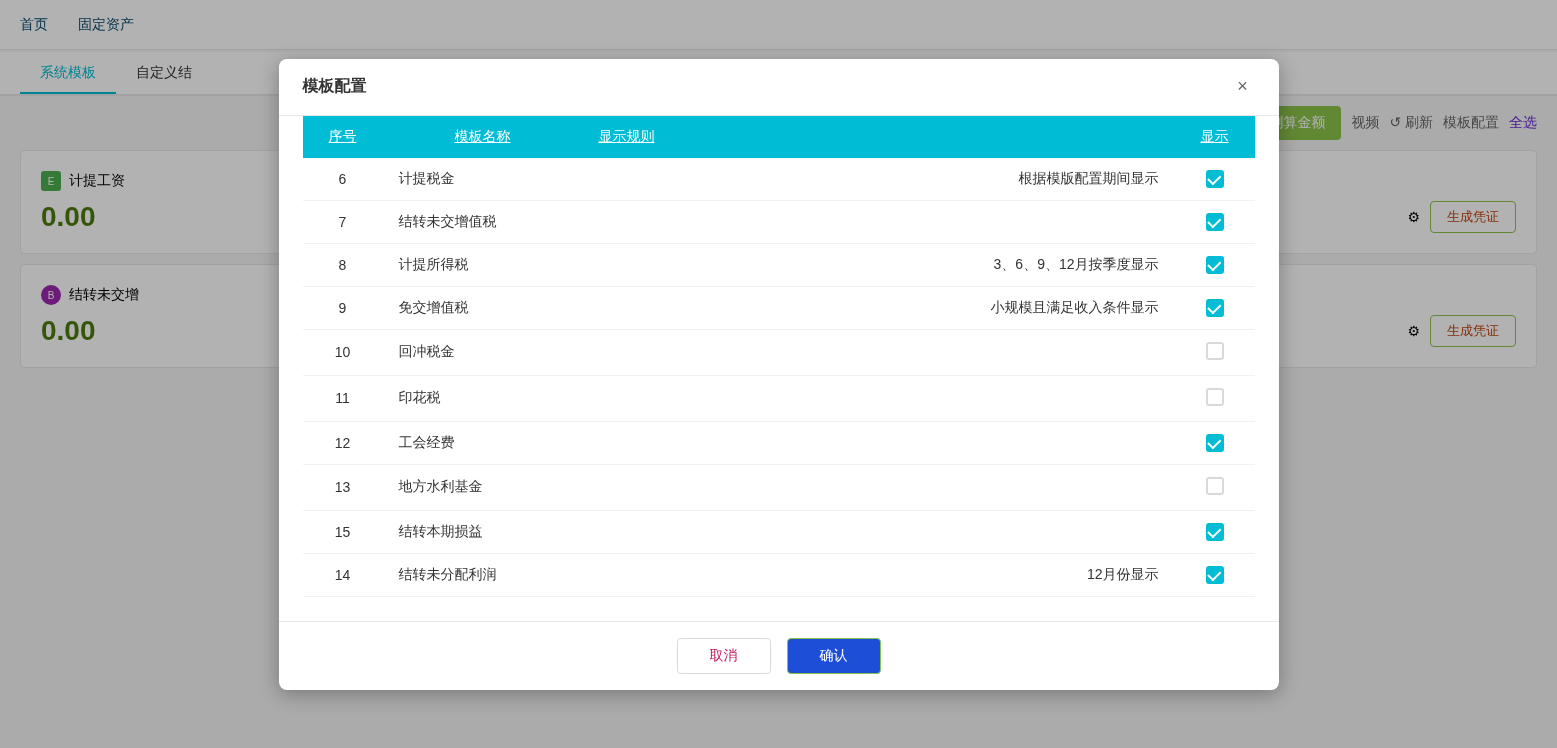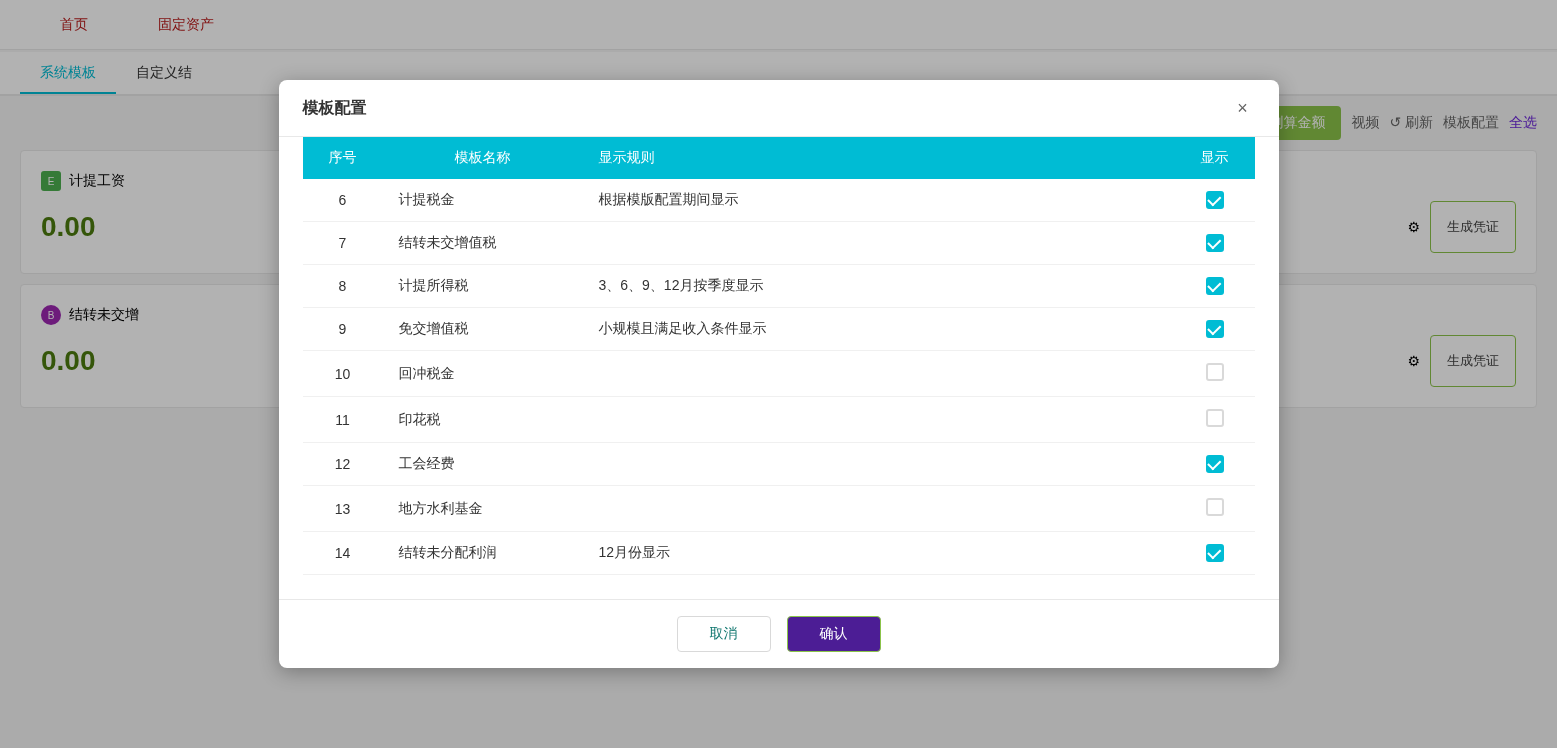--- a/index.html
+++ b/index.html
@@ -26,24 +26,23 @@
       background: #fff;
       height: 50px;
       display: flex;
       align-items: center;
       padding: 0 20px;
       gap: 30px;
       border-bottom: 1px solid #e8e8e8;
     }
 
     .bg-nav-item {
-      color: #b91c1c;
-      font-size: 14px;
-      cursor: pointer;
-      margin-left: 40px;
+      color: #0c4a6e;
+      font-size: 14px;
+      cursor: pointer;
     }
 
     .bg-tabs {
       background: #fff;
       height: 44px;
       display: flex;
       align-items: flex-end;
       padding: 0 20px;
       border-bottom: 2px solid #e8e8e8;
       margin-top: 2px;
@@ -146,22 +145,22 @@
 
     .card-amount {
       font-size: 28px;
       font-weight: bold;
       color: #4d7c0f;
     }
 
     .btn-gen-voucher {
       background: none;
       border: 1px solid #8bc34a;
-      color: #404040;
-      padding: 16px 16px;
+      color: #c2410c;
+      padding: 6px 16px;
       border-radius: 4px;
       cursor: pointer;
       font-size: 13px;
     }
 
     
     .overlay {
       position: absolute;
       top: 0; left: 0;
       width: 100%;
@@ -221,20 +220,21 @@
 
     
     .config-table {
       width: 100%;
       border-collapse: collapse;
     }
 
     .config-table thead tr {
       background: #00bcd4;
       color: #fff;
+      text-decoration: underline;
     }
 
     .config-table thead th {
       padding: 12px 16px;
       text-align: center;
       font-weight: normal;
     }
 
     .config-table thead th:first-child {
       width: 80px;
@@ -261,21 +261,21 @@
       padding: 12px 16px;
       text-align: center;
       color: #333;
     }
 
     .config-table tbody td:nth-child(2) {
       text-align: left;
     }
 
     .config-table tbody td:nth-child(3) {
-      text-align: left;
+      text-align: right;
     }
 
     
     .checkbox-checked {
       width: 18px;
       height: 18px;
       background: #00bcd4;
       border: 2px solid #00bcd4;
       border-radius: 3px;
       display: inline-flex;
@@ -320,29 +320,29 @@
       display: flex;
       justify-content: center;
       gap: 16px;
       padding: 16px 24px;
       border-top: 1px solid #e8e8e8;
     }
 
     .btn-cancel {
       background: #fff;
       border: 1px solid #d9d9d9;
-      color: #0f766e;
+      color: #be185d;
       padding: 8px 32px;
       border-radius: 4px;
       cursor: pointer;
       font-size: 14px;
     }
 
     .btn-confirm {
-      background: #4c1d95;
+      background: #1d4ed8;
       border: 1px solid #8bc34a;
       color: #fff;
       padding: 8px 32px;
       border-radius: 4px;
       cursor: pointer;
       font-size: 14px;
     }
   </style>
 </head>
 <body>
@@ -460,20 +460,26 @@
               <td></td>
               <td style="text-align: center;"><span class="checkbox-checked"></span></td>
             </tr>
             <tr>
               <td>13</td>
               <td>地方水利基金</td>
               <td></td>
               <td style="text-align: center;"><span class="checkbox-unchecked"></span></td>
             </tr>
             <tr>
+              <td>15</td>
+              <td>结转本期损益</td>
+              <td></td>
+              <td style="text-align: center;"><span class="checkbox-checked"></span></td>
+            </tr>
+            <tr>
               <td>14</td>
               <td>结转未分配利润</td>
               <td>12月份显示</td>
               <td style="text-align: center;"><span class="checkbox-checked"></span></td>
             </tr>
           </tbody>
       </table>
     </div>
 
     <div class="modal-footer">

